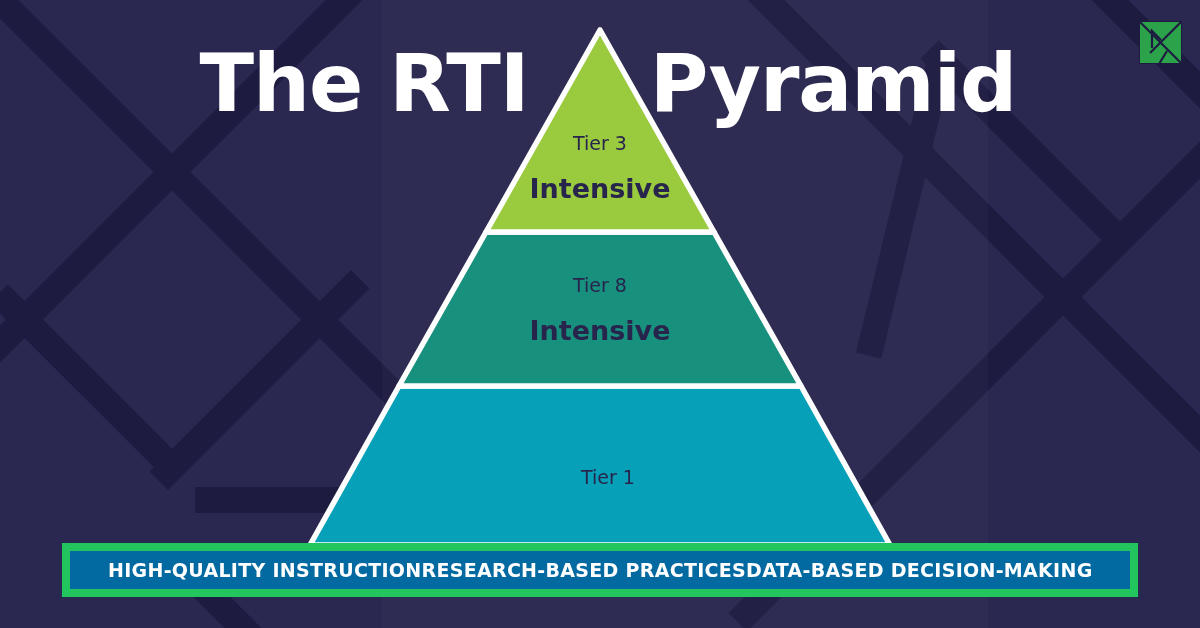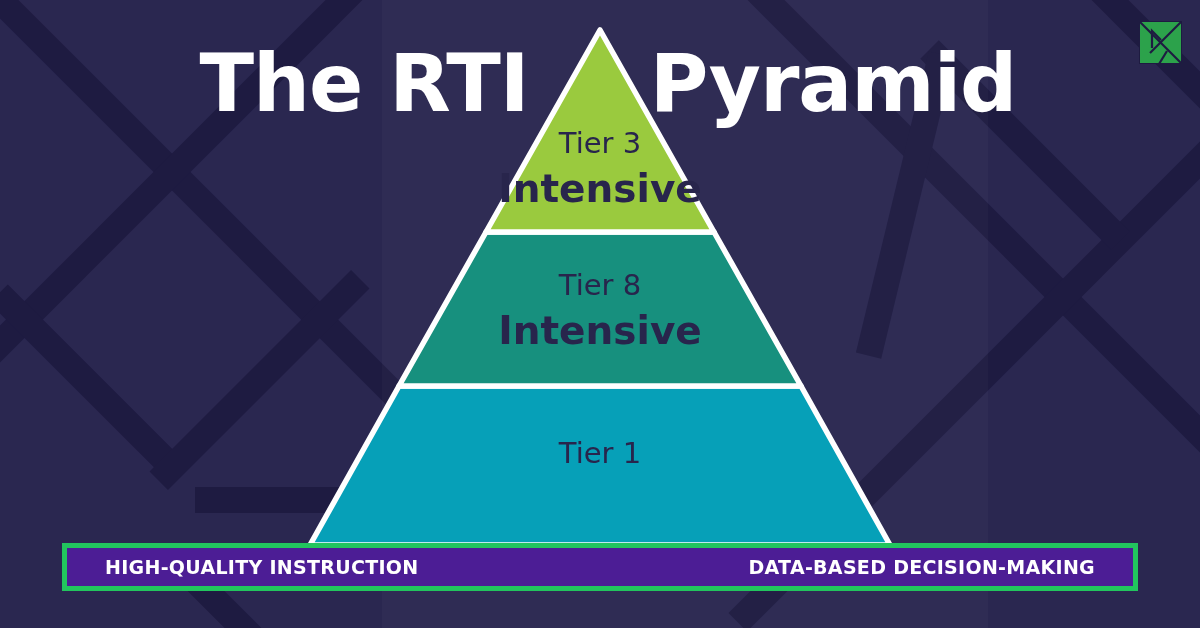--- a/index.html
+++ b/index.html
@@ -42,28 +42,28 @@
   .title-right{left:623px;}
 
   
   .pyr-svg{position:absolute;left:0;top:0;}
   .tier-labels{
     position:absolute;left:600px;transform:translateX(-50%);
     text-align:center;color:#28254c;white-space:nowrap;
   }
   .tl-3{top:126px;}
   .tl-2{top:268px;}
-  .tl-1{top:436px;}
-  .tier-name{font-size:29px;font-weight:400;line-height:34px;}
-  .tier-sub {font-size:39px;font-weight:700;line-height:34px;margin-top:12px;}
+  .tl-1{top:460px;margin-left:8px;}
+  .tier-name{font-size:19px;font-weight:400;line-height:34px;}
+  .tier-sub {font-size:27px;font-weight:700;line-height:34px;margin-top:12px;}
 
   
   .footer-bar{
-    position:absolute;left:62px;top:543px;width:1076px;height:48px;
-    box-sizing:border-box;border:5px solid #22c55e;background:#4c1d95;
+    position:absolute;left:62px;top:543px;width:1076px;height:54px;
+    box-sizing:border-box;border:8px solid #22c55e;background:#0369a1;
     display:flex;align-items:center;justify-content:space-between;
     padding:0 38px;
   }
   .footer-item{
     color:#ffffff;font-size:19px;font-weight:700;
     letter-spacing:0.3px;white-space:nowrap;
   }
 
   
   .logo{position:absolute;left:1139px;top:21px;width:43px;height:43px;}
@@ -104,20 +104,21 @@
   </div>
   <div class="tier-labels tl-1">
     <div class="tier-name">Tier 1</div>
   </div>
 
   <div class="title title-right">Pyramid</div>
   <div class="title title-left">The RTI</div>
 
   <div class="footer-bar">
     <span class="footer-item">HIGH-QUALITY INSTRUCTION</span>
+    <span class="footer-item">RESEARCH-BASED PRACTICES</span>
     <span class="footer-item">DATA-BASED DECISION-MAKING</span>
   </div>
 
   <svg class="logo" viewBox="0 0 43 43">
     <rect x="0" y="0" width="43" height="43" stroke="#1e1b41" stroke-width="2" fill="#2ca24b"></rect>
     <g stroke="#1e1b41" stroke-width="2.2" fill="none">
       <line x1="1" y1="1" x2="42" y2="42"></line>
       <line x1="42" y1="1" x2="11" y2="32"></line>
       <polyline points="22,19 13,10 13,27"></polyline>
       <line x1="20" y1="43" x2="28" y2="30"></line>

